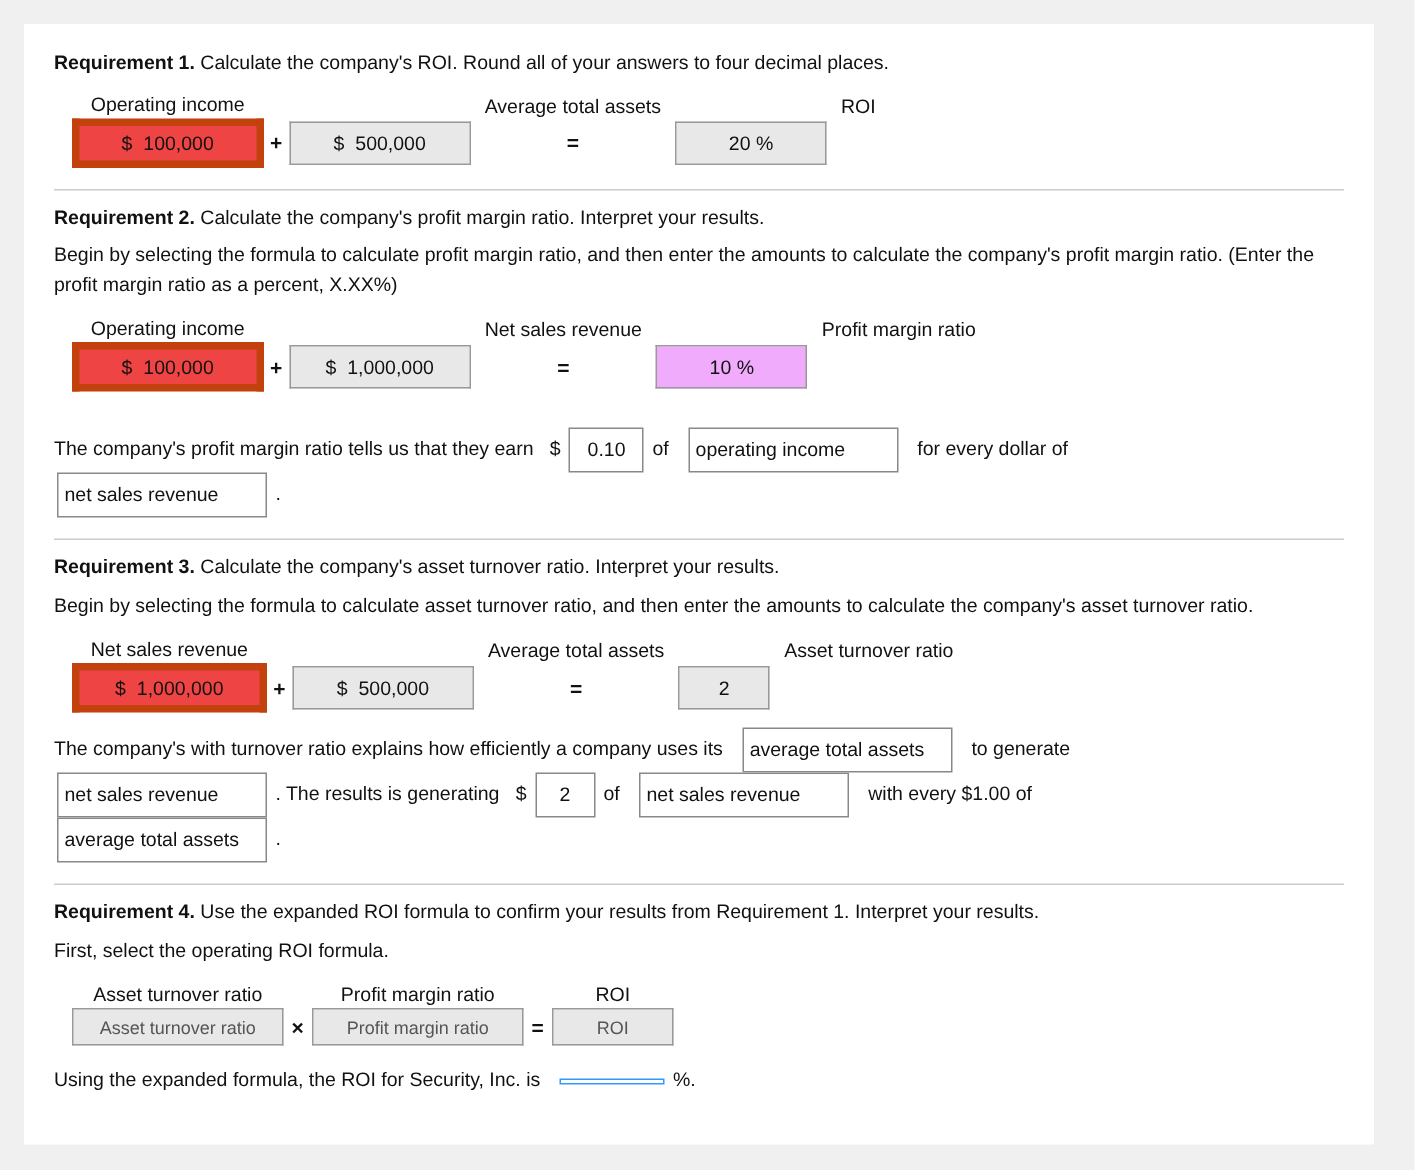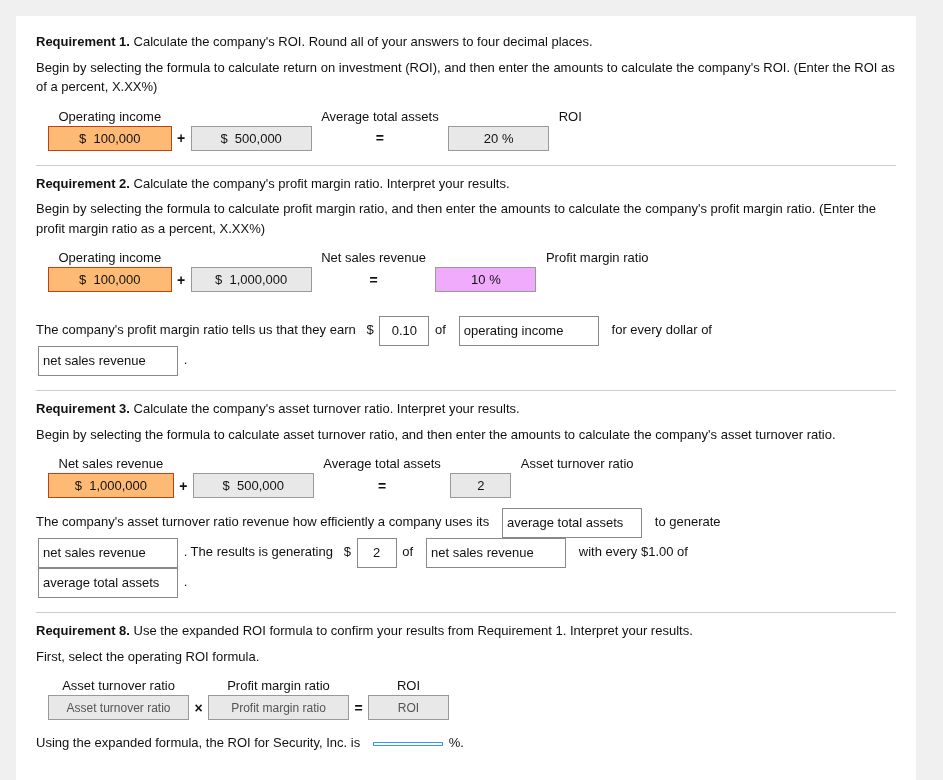--- a/index.html
+++ b/index.html
@@ -33,22 +33,22 @@
       padding: 4px 10px;
       text-align: center;
       font-size: 13px;
     }
     .formula-table .label-row td {
       border: none;
       font-size: 13px;
       padding-bottom: 2px;
     }
     .formula-table .value-row td {
-      border: 1px solid #c2410c;
-      background: #fdba74;
+      border: 5px solid #c2410c;
+      background: #ef4444;
       font-size: 13px;
       min-width: 120px;
       padding: 4px 12px;
     }
     .formula-table .value-row .operator {
       border: none;
       background: transparent;
       font-size: 14px;
       font-weight: bold;
       min-width: 20px;
@@ -97,21 +97,20 @@
   </style>
 </head>
 <body>
 
 <div class="page">
 
   <div class="section">
     <p>
       <span class="req-heading">Requirement 1.</span><span> Calculate the company's ROI. Round all of your answers to four decimal places.</span>
     </p>
-    <p style="margin-bottom:8px;">Begin by selecting the formula to calculate return on investment (ROI), and then enter the amounts to calculate the company's ROI. (Enter the ROI as of a percent, X.XX%)</p>
 
     <table class="formula-table">
       <tbody>
           <tr class="label-row">
         <td>Operating income</td>
         <td></td>
         <td></td>
         <td>Average total assets</td>
         <td></td>
         <td>ROI</td>
@@ -211,21 +210,21 @@
         </td>
         <td class="operator">=</td>
         <td class="result-cell" style="border:1px solid #999;background:#e8e8e8;min-width:60px;text-align:center;">
           <span>2</span>
         </td>
       </tr>
     </tbody>
       </table>
 
     <div class="inline-text-line" style="margin-top:10px;">
-      <span>The company's asset turnover ratio revenue how efficiently a company uses its</span>
+      <span>The company's with turnover ratio explains how efficiently a company uses its</span>
       &nbsp;
       <span class="answer-box-wide">average total assets</span>
       &nbsp;
       <span>to generate</span>
       <br>
       <span class="answer-box-wide">net sales revenue</span>
       <span>. The results is generating</span>
       &nbsp;
       <span>$</span>
       <span class="answer-box" style="min-width:40px;">2</span>
@@ -237,21 +236,21 @@
       <br>
       <span class="answer-box-wide">average total assets</span>
       <span>.</span>
     </div>
   </div>
 
   <hr class="divider">
 
   <div class="section">
     <p>
-      <span class="req-heading">Requirement 8.</span><span> Use the expanded ROI formula to confirm your results from Requirement 1. Interpret your results.</span>
+      <span class="req-heading">Requirement 4.</span><span> Use the expanded ROI formula to confirm your results from Requirement 1. Interpret your results.</span>
     </p>
     <p style="margin-bottom:8px;">First, select the operating ROI formula.</p>
 
     <table class="formula-table">
       <tbody>
           <tr class="label-row">
         <td>Asset turnover ratio</td>
         <td></td>
         <td>Profit margin ratio</td>
         <td></td>

